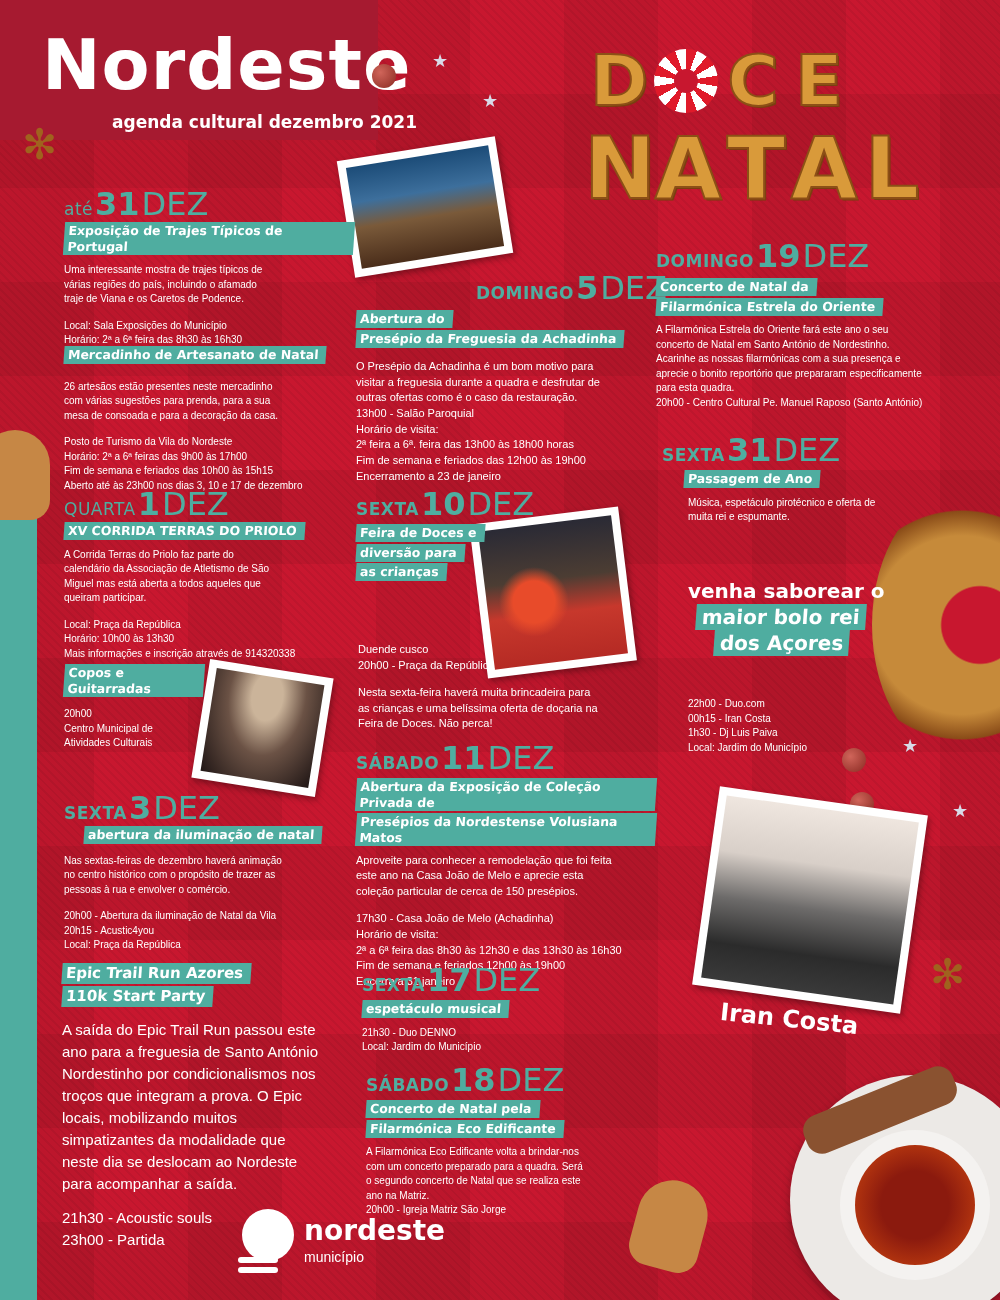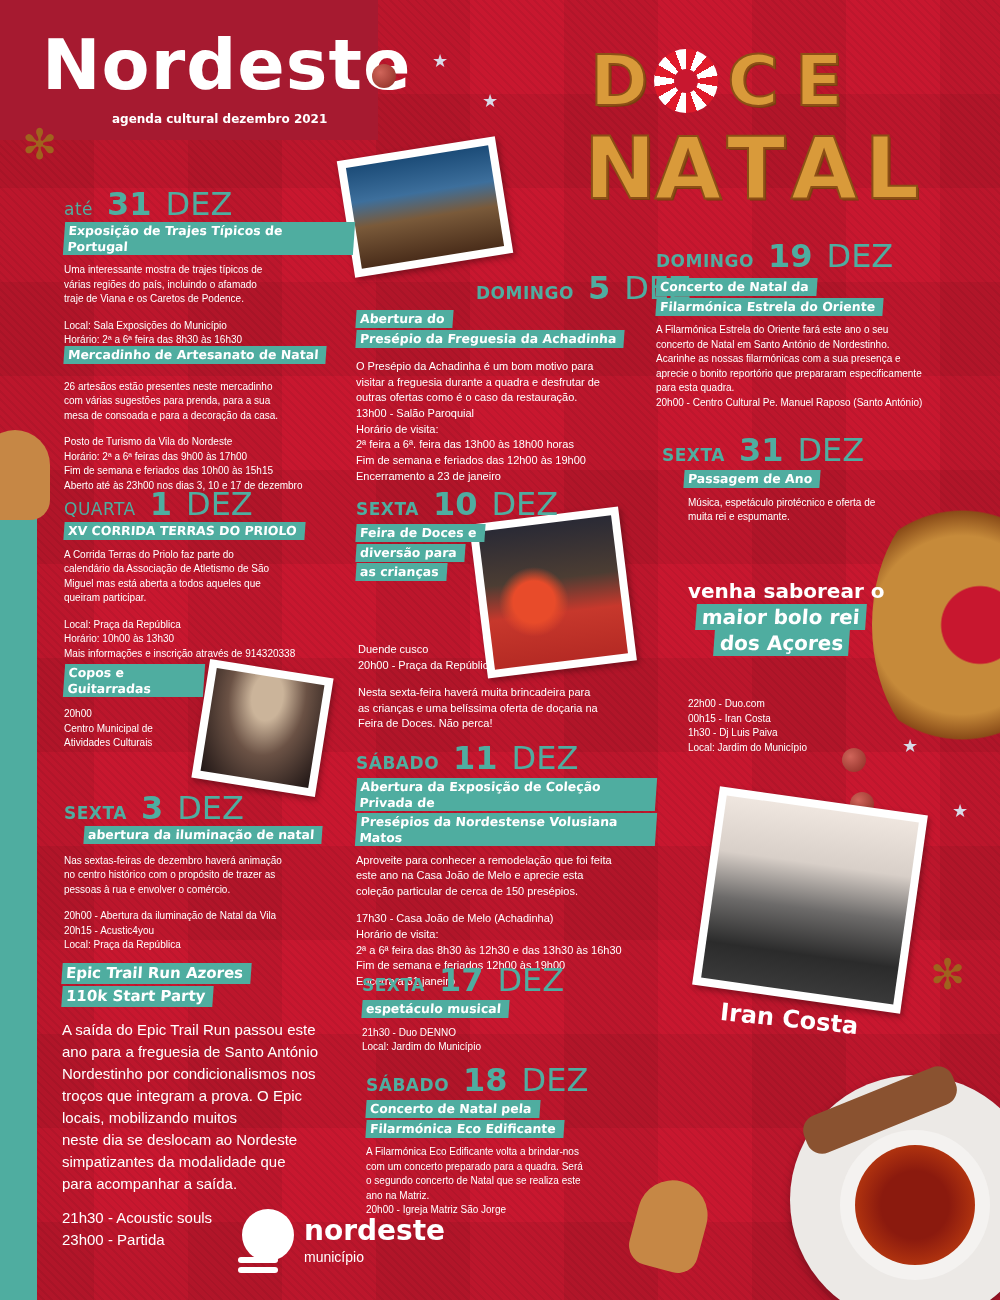--- a/index.html
+++ b/index.html
@@ -13,21 +13,21 @@
       repeating-linear-gradient(45deg, rgba(0,0,0,0.05) 0 2px, transparent 2px 6px),
       linear-gradient(90deg, rgba(0,0,0,0.06) 50%, transparent 50%),
       linear-gradient(0deg, rgba(0,0,0,0.06) 50%, transparent 50%);
     background-size: auto, 188px 188px, 188px 188px;
   }
   .abs { position: absolute; }
 
   
   .header-band { left: 0; top: 0; width: 378px; height: 140px; background: #a61a30; }
   .brand-title { left: 42px; top: 30px; font-family: "DejaVu Sans", sans-serif; font-size: 70px; font-weight: bold; letter-spacing: 1px; line-height: 1; }
-  .brand-sub { left: 112px; top: 112px; font-family: "DejaVu Sans", sans-serif; font-size: 12px; font-weight: bold; }
+  .brand-sub { left: 112px; top: 112px; font-family: "DejaVu Sans", sans-serif; font-size: 17px; font-weight: bold; }
 
   
   .side-strip { left: 0; top: 480px; width: 37px; height: 820px; background: #4fada0; }
 
   
   .doce-natal { left: 588px; top: 42px; width: 340px; }
   .dn-row { display: flex; gap: 4px; }
   .dn-letter {
     width: 62px; height: 78px; display: flex; align-items: center; justify-content: center;
     font-family: "DejaVu Sans", sans-serif; font-weight: bold; font-size: 70px; color: #d99a3a;
@@ -35,21 +35,21 @@
   }
   .dn-row.r2 .dn-letter { height: 95px; font-size: 86px; width: 64px; }
   .candy-o {
     width: 64px; height: 64px; border-radius: 50%; margin: 7px 0;
     background: repeating-conic-gradient(#e01a2a 0 20deg, #fff 20deg 40deg);
     position: relative;
   }
   .candy-o::after { content: ""; position: absolute; left: 20px; top: 20px; width: 24px; height: 24px; border-radius: 50%; background: #c8172f; }
 
   
-  .date-head { display: flex; align-items: baseline; gap: 14px; color: #4fada0; line-height: 1; }
+  .date-head { display: flex; align-items: baseline; gap: 2px; color: #4fada0; line-height: 1; }
   .date-head .dow { font-family: "DejaVu Sans", sans-serif; font-size: 17px; font-weight: bold; letter-spacing: 0.5px; }
   .date-head .dnum { font-family: "DejaVu Sans", sans-serif; font-size: 32px; font-weight: bold; }
   .date-head .dmon { font-family: "DejaVu Sans", sans-serif; font-size: 32px; font-weight: normal; }
 
   
   .tag {
     display: inline-block; background: #4fada0; color: #fff;
     font-family: "DejaVu Sans", sans-serif; font-size: 12.5px; font-weight: bold;
     padding: 1px 8px 1px 4px; line-height: 1.25; transform: skewX(-4deg);
   }
@@ -234,22 +234,22 @@
 
 <div class="abs" style="left:62px;top:963px;width:300px;">
   <div class="tag tag-line" style="font-size:15px;">Epic Trail Run Azores</div>
   <div class="tag tag-line" style="font-size:15px;">110k Start Party</div>
   <div class="body-text large" style="margin-top:12px;">
     <div>A saída do Epic Trail Run passou este</div>
       <div>ano para a freguesia de Santo António</div>
       <div>Nordestinho por condicionalismos nos</div>
       <div>troços que integram a prova. O Epic</div>
       <div>locais, mobilizando muitos</div>
+      <div>simpatizantes da modalidade que</div>
       <div>neste dia se deslocam ao Nordeste</div>
-      <div>simpatizantes da modalidade que</div>
       <div>para acompanhar a saída.</div>
     <div class="gap"></div>
     <div>21h30 - Acoustic souls</div>
       <div>23h00 - Partida</div>
   </div>
 </div>
 
 <div class="abs" style="left:356px;top:272px;width:290px;">
   <div class="date-head" style="padding-left:120px;">
     <span class="dow">DOMINGO</span>

